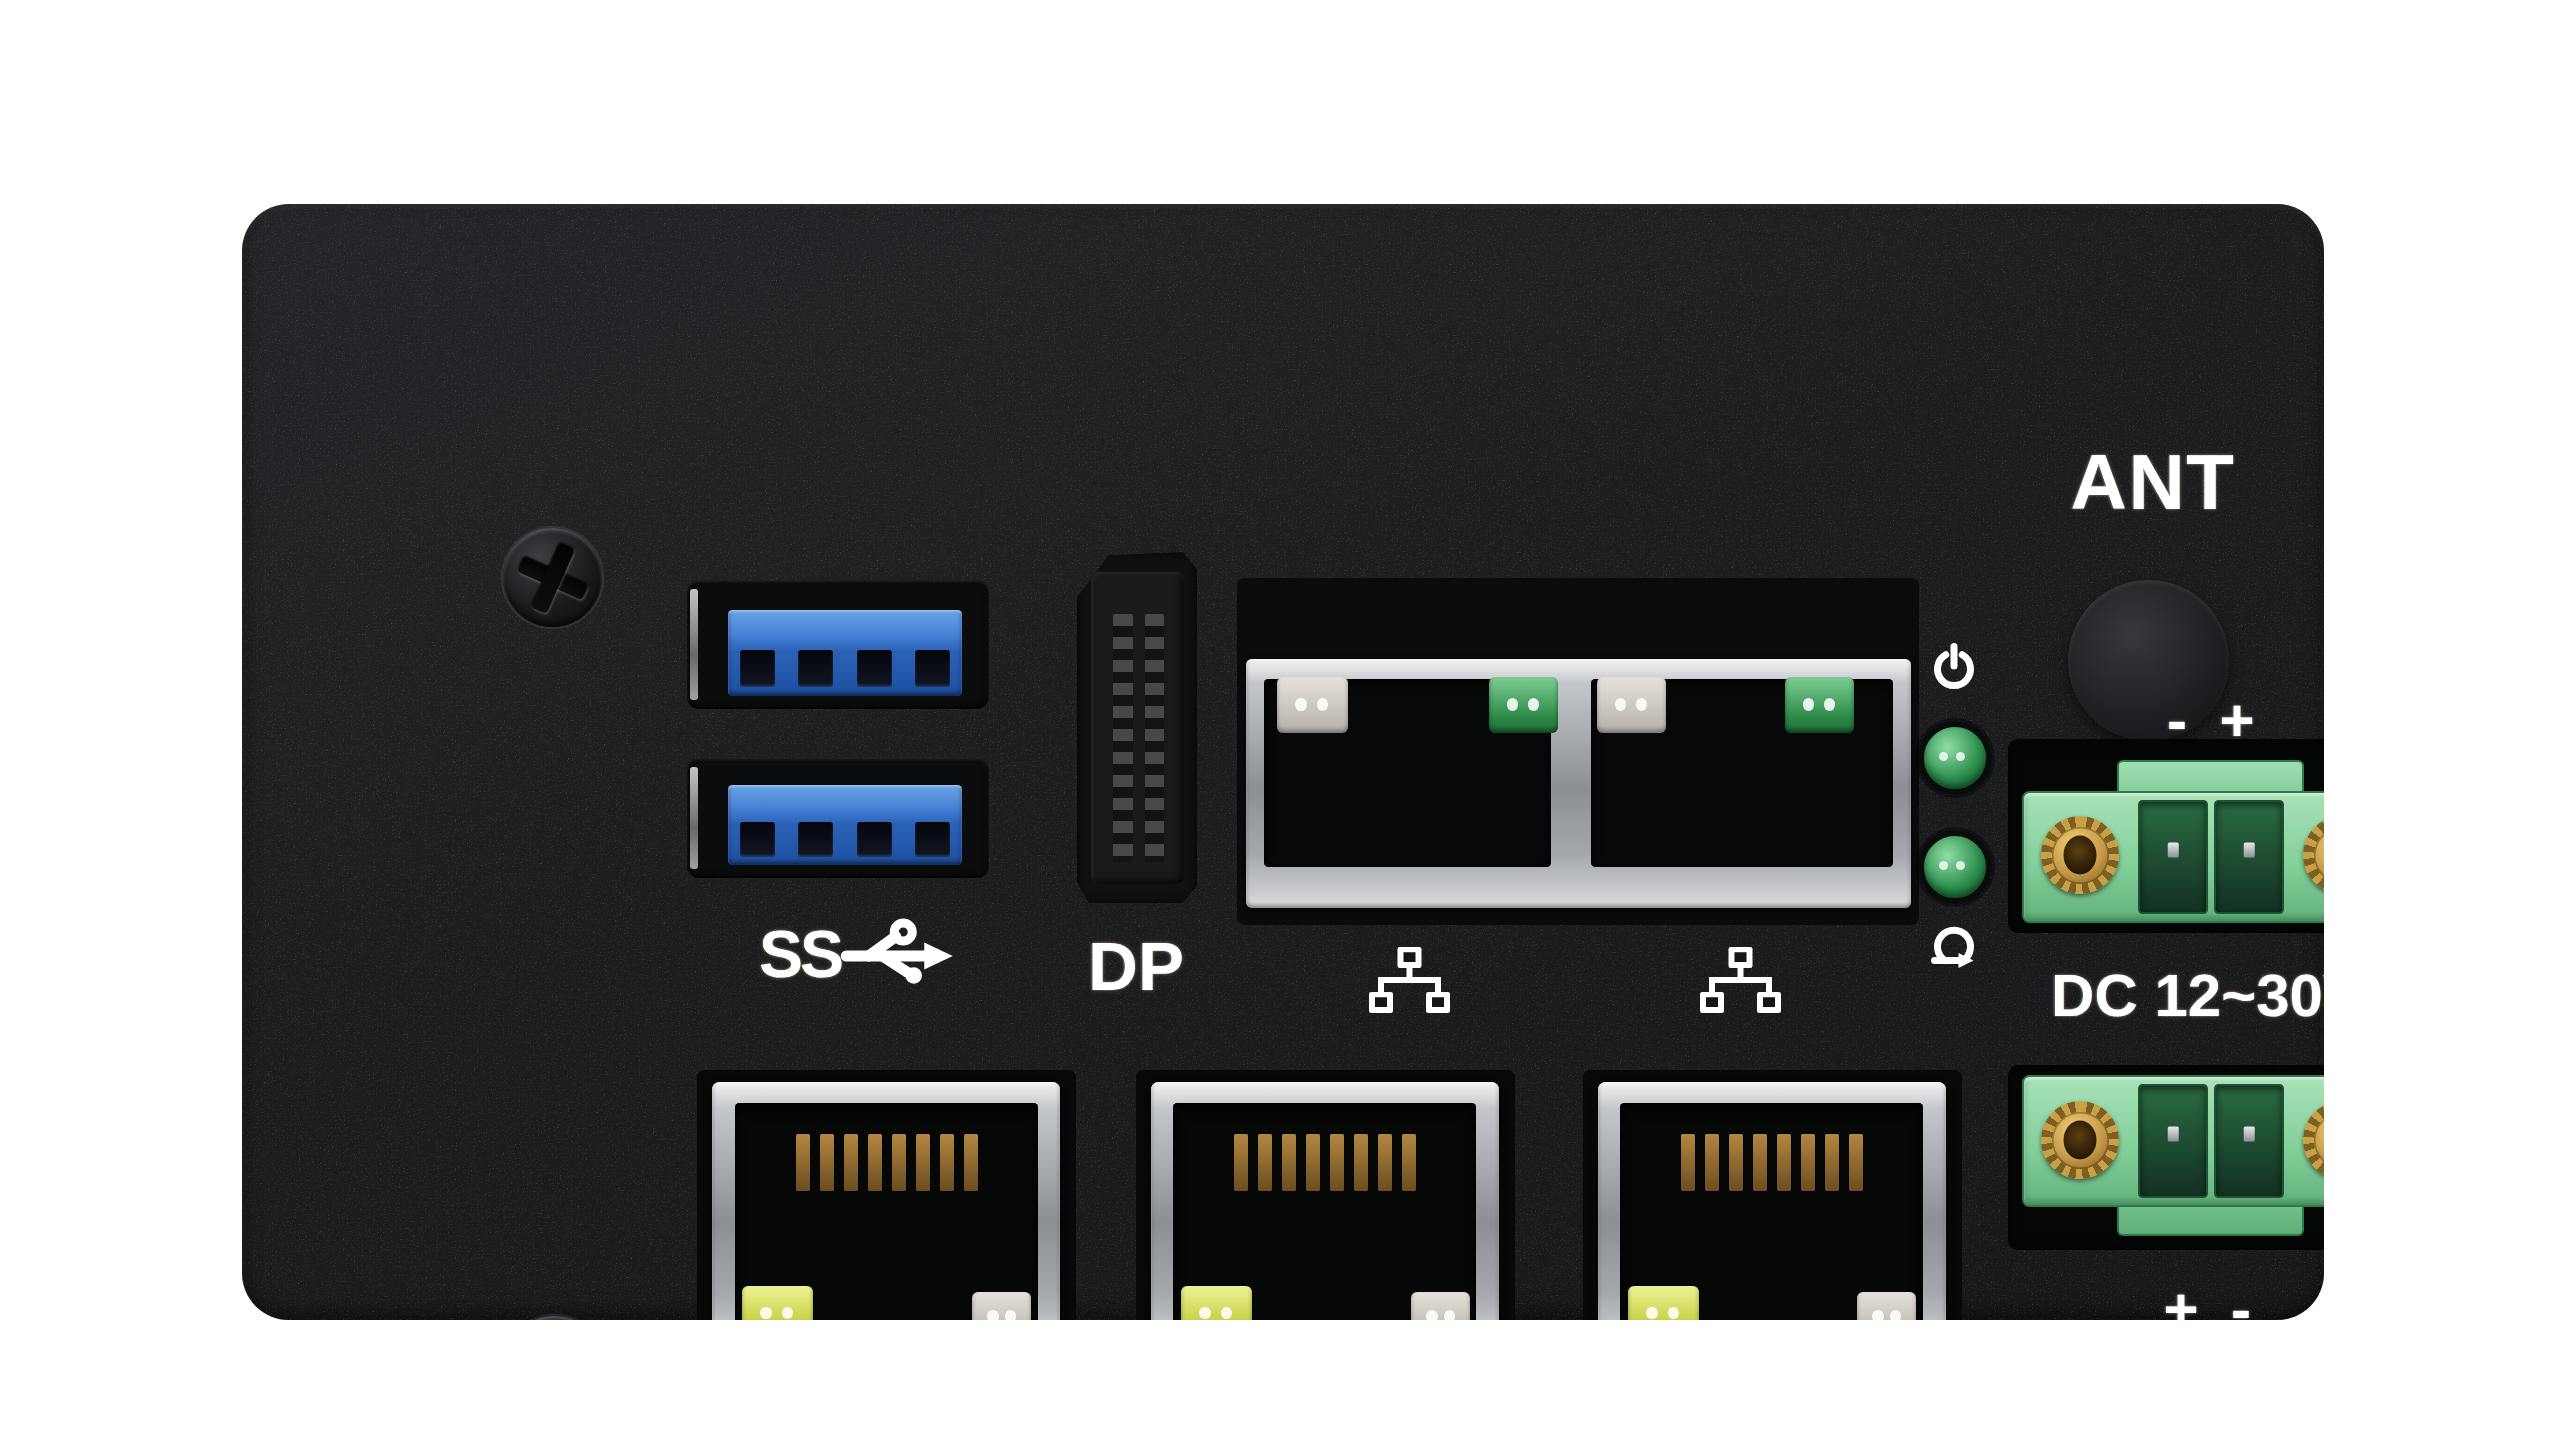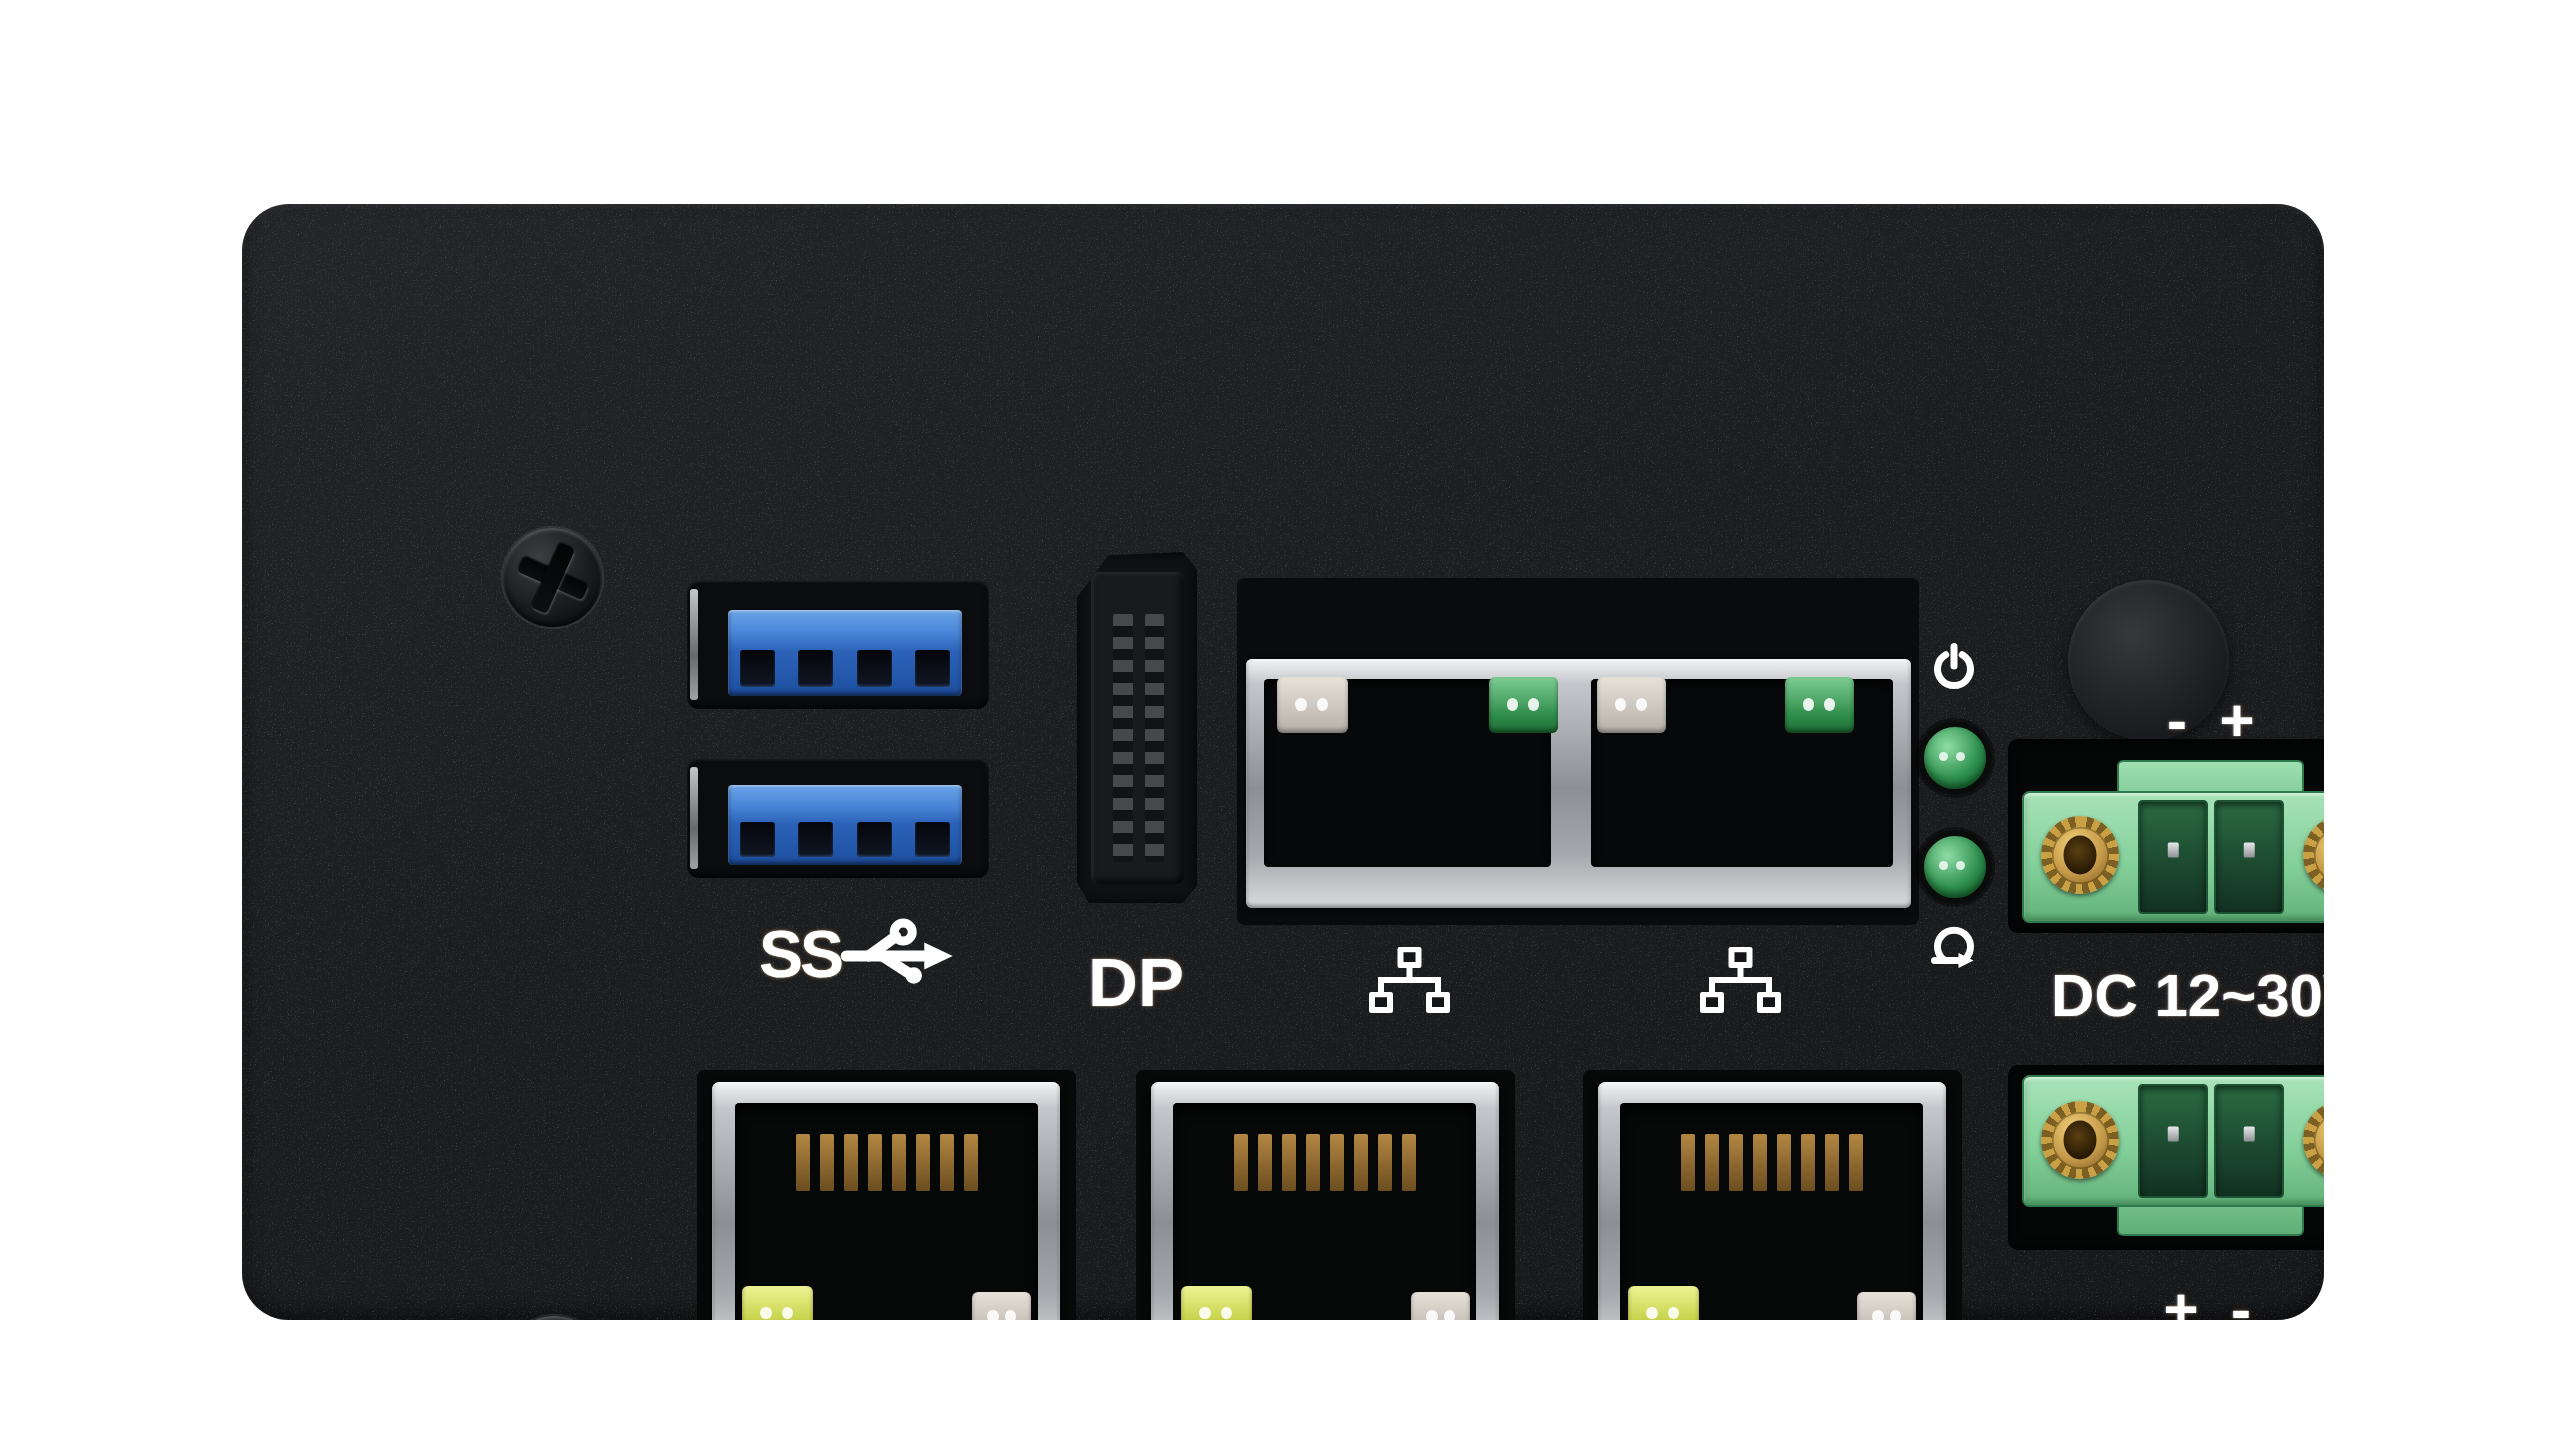--- a/index.html
+++ b/index.html
@@ -171,21 +171,21 @@
         <polygon points="108,34 146,52 108,70" fill="#ffffff"></polygon>
       </svg>
     </div>
 
     <div class="dp-port">
       <div class="dp-inner">
         <div class="dp-comb c1"></div>
         <div class="dp-comb c2"></div>
       </div>
     </div>
-    <div class="lbl" style="left:894px;top:762px;font-size:69px;margin-top:16px;">DP</div>
+    <div class="lbl" style="left:894px;top:762px;font-size:69px;">DP</div>
 
     <div class="lan-housing"></div>
     <div class="lan-frame metal"></div>
     <div class="lan-int" style="left:1022px;width:287px;"></div>
     <div class="lan-int" style="left:1349px;width:302px;"></div>
     <div class="led gray" style="left:1035px;top:473px;width:71px;height:56px;"></div>
     <div class="led green" style="left:1247px;top:473px;width:69px;height:56px;"></div>
     <div class="led gray" style="left:1355px;top:473px;width:69px;height:56px;"></div>
     <div class="led green" style="left:1543px;top:473px;width:69px;height:56px;"></div>
 
@@ -223,20 +223,21 @@
       <path d="M32 6 V32" fill="none" stroke="#ffffff" stroke-width="7" stroke-linecap="round"></path>
     </svg>
     <div class="round-led" style="left:1676px;top:517px;"></div>
     <div class="round-led" style="left:1676px;top:626px;"></div>
     <svg class="glyph icon-white" style="left:1688px;top:719px;" width="48" height="48" viewBox="0 0 64 64">
       <path d="M20 50 A22 22 0 1 1 44 50" fill="none" stroke="#ffffff" stroke-width="7" stroke-linecap="round"></path>
       <path d="M6 50 H40" fill="none" stroke="#ffffff" stroke-width="7" stroke-linecap="round"></path>
       <polygon points="38,40 58,50 38,60" fill="#ffffff"></polygon>
     </svg>
 
+    <div class="lbl" style="left:1911px;top:278px;font-size:78px;letter-spacing:1.5px;">ANT</div>
     <div class="ant-cap"></div>
 
     <div class="lbl" style="left:1935px;top:516px;font-size:60px;">-</div>
     <div class="lbl" style="left:1995px;top:516px;font-size:60px;">+</div>
     <div class="cutout" style="left:1766px;top:535px;width:397px;height:194px;"></div>
     <div class="t-raise" style="left:1875px;top:556px;"></div>
     <div class="terminal" style="left:1780px;top:587px;"></div>
     <div class="pinwin" style="left:1896px;top:596px;">
         <i></i>
       </div>

